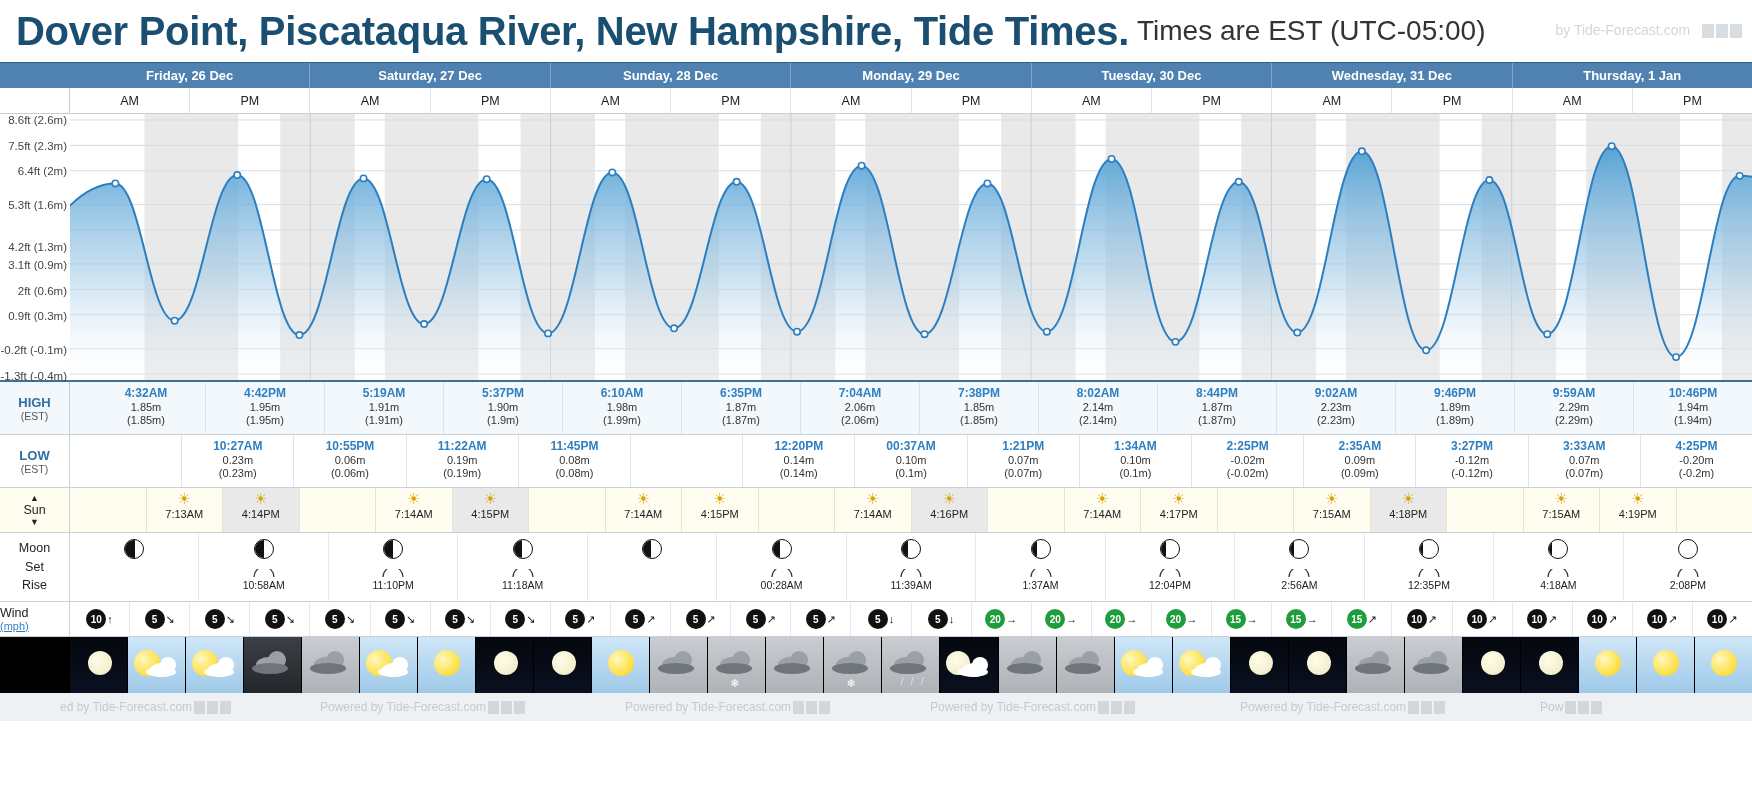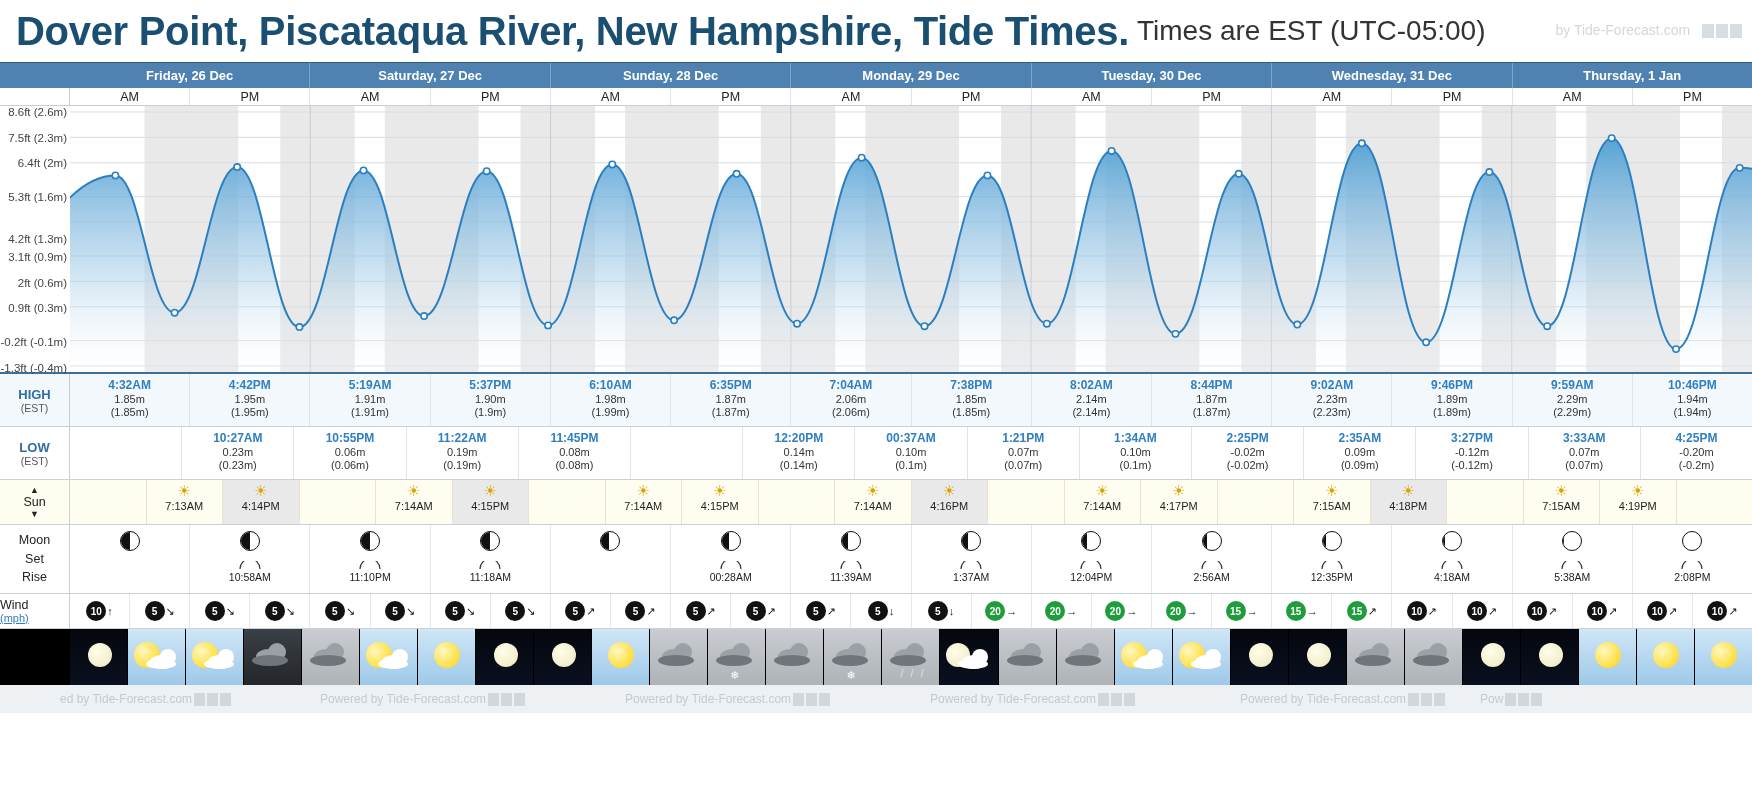--- a/index.html
+++ b/index.html
@@ -21,21 +21,21 @@
   .wm-blocks { display:inline-block; margin-left:6px; }
   .wm-blocks span { display:inline-block; width:12px; height:14px; background:#d8dde2; margin-left:2px; vertical-align:middle; }
 
   
   .day-header { display:flex; height:26px; background:#4f82b1; border-top:1px solid #2c5d85; }
   .day-cell { flex:1 1 0; border-right:1px solid #7fa6c8; color:#fff; font-size:13px; font-weight:bold;
               display:flex; align-items:center; justify-content:center; }
   .day-cell:first-child { margin-left:70px; }
   .day-cell:last-child { border-right:none; }
 
-  .ampm-header { display:flex; height:18px; background:#ffffff; border-bottom:1px solid #c6ced6; }
+  .ampm-header { display:flex; height:26px; background:#ffffff; border-bottom:1px solid #c6ced6; }
   .ampm-spacer { width:70px; flex:0 0 70px; border-right:1px solid #c6ced6; }
   .ampm-cell { flex:1 1 0; border-right:1px solid #dfe4e9; font-size:12.5px; color:#222;
                display:flex; align-items:center; justify-content:center; }
   .ampm-cell:last-child { border-right:none; }
 
   
   .chart-wrap { position:relative; height:268px; border-bottom:2px solid #3d7099; }
   .chart-axis { position:absolute; left:0; top:0; width:70px; height:100%; background:#fff; z-index:4; }
   .axis-label { position:absolute; right:3px; font-size:11.5px; color:#444; transform:translateY(-50%); white-space:nowrap; }
   .chart-plot { position:absolute; left:70px; top:0; right:0; bottom:0; }
@@ -46,21 +46,21 @@
   .tide-label { width:70px; flex:0 0 70px; display:flex; flex-direction:column; align-items:center;
                 justify-content:center; font-size:13px; font-weight:bold; border-right:1px solid #c8d0d8; }
   .tide-label .sub { font-size:10.5px; font-weight:normal; color:#555; }
   .tide-high .tide-label { color:#2f6ea5; }
   .tide-low .tide-label { color:#2f6ea5; }
   .tide-cells { display:flex; flex:1 1 auto; }
   .tide-cell { flex:1 1 0; border-right:1px solid #dfe4e9; text-align:center; padding:4px 1px 5px;
                font-size:11px; line-height:1.22; color:#333; min-height:52px; }
   .tide-cell:last-child { border-right:none; }
   .tide-cell .t { color:#2f7fc1; font-weight:bold; font-size:12px; }
-  .tide-high { background:#f3f8fc; }
+  .tide-high { background:#f3f8fc;gap:17px; }
   .tide-low { background:#ffffff; }
 
   
   .sun-row { display:flex; border-bottom:1px solid #c8d0d8; background:#fffdf0; }
   .sun-label { width:70px; flex:0 0 70px; display:flex; flex-direction:column; align-items:center;
                justify-content:center; font-size:12.5px; border-right:1px solid #c8d0d8; color:#222; }
   .sun-cells { display:flex; flex:1 1 auto; }
   .sun-cell { flex:1 1 0; border-right:1px solid #e7e3cf; text-align:center; font-size:11px; color:#222;
               padding:3px 0 4px; min-height:44px; }
   .sun-cell:last-child { border-right:none; }
@@ -539,29 +539,20 @@
         <div class="moon-cell">
           <div class="moon-glyph">
             <i style="left: 0px; width: 2.4px;"></i>
           </div>
           <svg class="arc" viewBox="0 0 22 9">
             <path d="M1 8 A10 10 0 0 1 21 8" fill="none" stroke="#333" stroke-width="1.2"></path>
           </svg>
           <div>4:18AM</div>
         </div>
         <div class="moon-cell">
-          <div class="moon-glyph">
-            <i style="left: 0px; width: 0.8px;"></i>
-          </div>
-          <svg class="arc" viewBox="0 0 22 9">
-            <path d="M1 8 A10 10 0 0 1 21 8" fill="none" stroke="#333" stroke-width="1.2"></path>
-          </svg>
-          <div>5:38AM</div>
-        </div>
-        <div class="moon-cell">
           <div class="moon-glyph" style="background: rgb(255, 255, 255);"></div>
           <svg class="arc" viewBox="0 0 22 9">
             <path d="M1 8 A10 10 0 0 1 21 8" fill="none" stroke="#333" stroke-width="1.2"></path>
           </svg>
           <div>2:08PM</div>
         </div>
       </div>
   </div>
 
   <div class="wind-row">
@@ -820,16 +811,16 @@
         </div>
       </div>
   </div>
 
   <div class="footer" id="footer">
       <div class="foot-item" style="left: 60px;"><span>ed by Tide-Forecast.com</span><span class="foot-blocks"><span></span><span></span><span></span></span></div>
       <div class="foot-item" style="left: 320px;"><span>Powered by Tide-Forecast.com</span><span class="foot-blocks"><span></span><span></span><span></span></span></div>
       <div class="foot-item" style="left: 625px;"><span>Powered by Tide-Forecast.com</span><span class="foot-blocks"><span></span><span></span><span></span></span></div>
       <div class="foot-item" style="left: 930px;"><span>Powered by Tide-Forecast.com</span><span class="foot-blocks"><span></span><span></span><span></span></span></div>
       <div class="foot-item" style="left: 1240px;"><span>Powered by Tide-Forecast.com</span><span class="foot-blocks"><span></span><span></span><span></span></span></div>
-      <div class="foot-item" style="left: 1480px;"><span>Pow</span><span class="foot-blocks"><span></span><span></span><span></span></span></div>
+      <div class="foot-item" style="left: 1540px;"><span>Pow</span><span class="foot-blocks"><span></span><span></span><span></span></span></div>
     </div>
 
 </div>
 
 </body></html>

